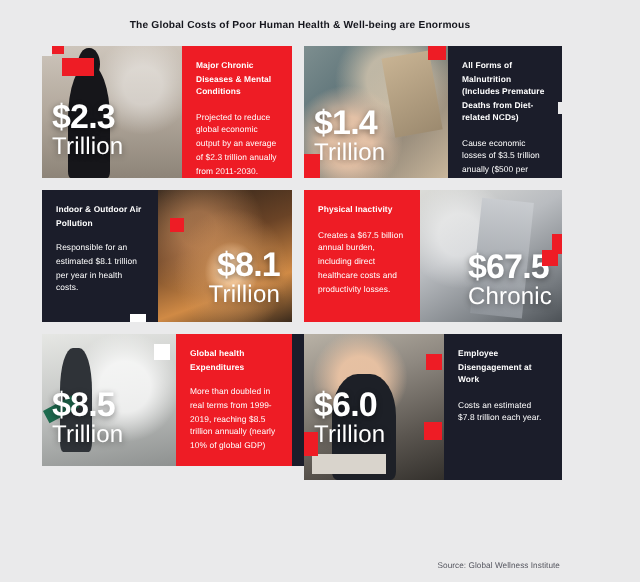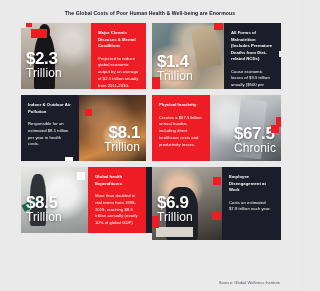--- a/index.html
+++ b/index.html
@@ -235,21 +235,21 @@
         <p class="panel-body">More than doubled in real terms from 1999-2019, reaching $8.5 trillion annually (nearly 10% of global GDP)</p>
       </div>
       <div class="sq white" style="left:56px;top:5px;width:8px;height:8px;"></div>
     </div>
 
     <div class="card c6">
       <div class="photo" style="left:0;width:70px;">
         <div class="ph-tired"></div>
       </div>
       <div class="stat" style="left:5px;bottom:16px;">
-        <span class="num">$6.9</span>
+        <span class="num">$6.0</span>
         <span class="unit">Trillion</span>
       </div>
       <div class="panel navy" style="left:70px;width:59px;">
         <p class="panel-head">Employee Disengagement at Work</p>
         <p class="panel-body">Costs an estimated $7.8 trillion each year.</p>
       </div>
       <div class="sq red" style="left:61px;top:10px;width:8px;height:8px;"></div>
       <div class="sq red" style="left:60px;top:44px;width:9px;height:9px;"></div>
       <div class="sq red" style="left:0;bottom:12px;width:7px;height:12px;"></div>
     </div>

